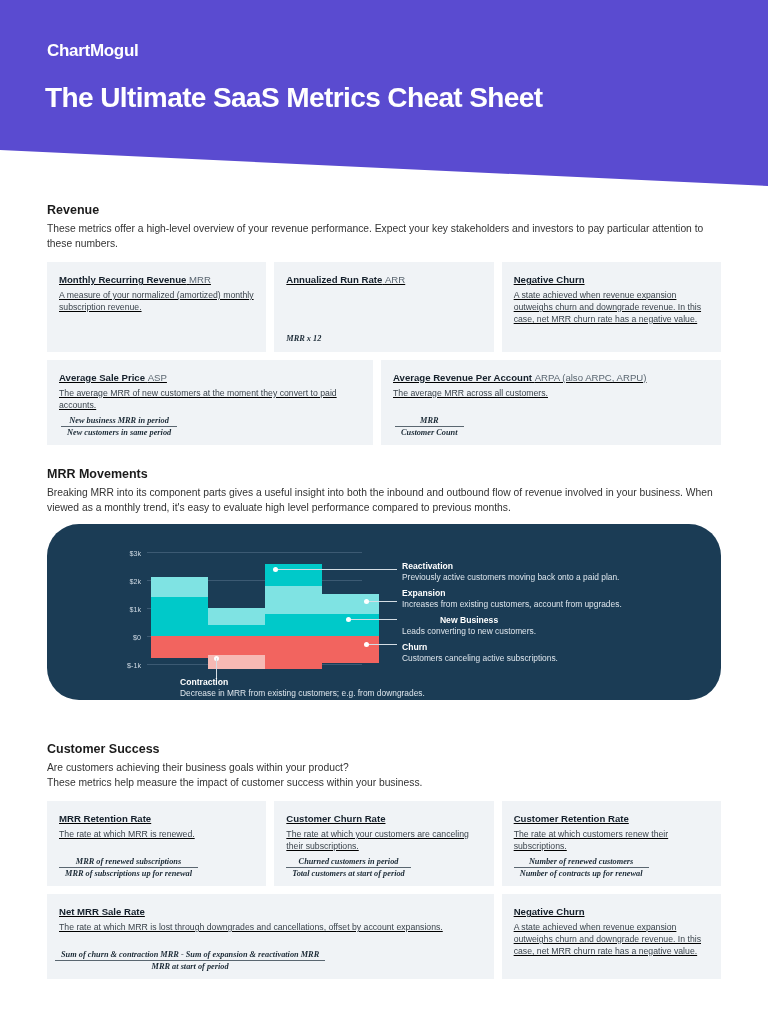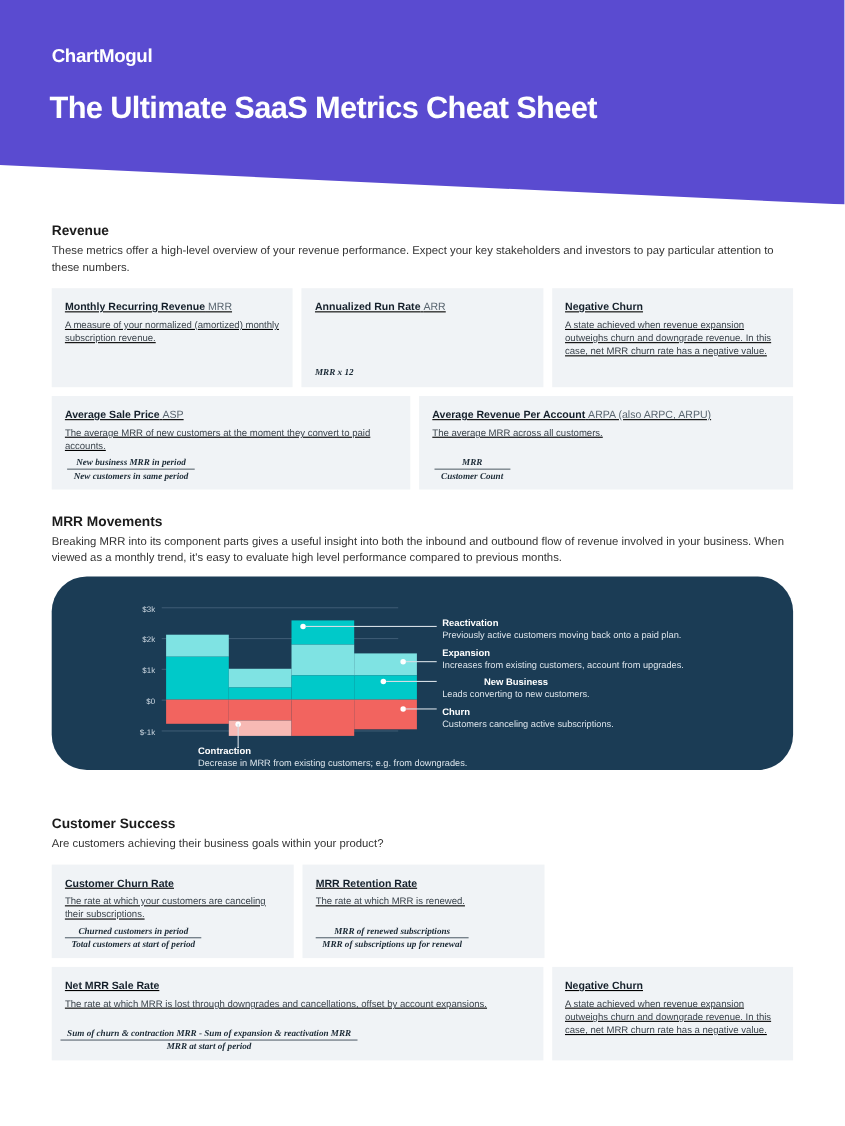--- a/index.html
+++ b/index.html
@@ -312,44 +312,55 @@
           <div class="legend-desc">Decrease in MRR from existing customers; e.g. from downgrades.</div>
         </div>
 
       </div>
     </div>
   </div>
 
   <div class="section" style="top:742px;">
     <div class="sec-title">Customer Success</div>
     <div class="sec-desc">Are customers achieving their business goals within your product?</div>
+    <div class="sec-desc">These metrics help measure the impact of customer success within your business.</div>
 
     <div class="row" style="margin-top:11px;">
+      <div class="card" style="width:220px;height:85px;">
+        <div class="card-title">MRR Retention Rate</div>
+        <div class="card-desc">The rate at which MRR is renewed.</div>
+        <div class="formula" style="position:absolute;left:12px;bottom:8px;">
+          <span class="frac">
+            <span class="num">MRR of renewed subscriptions</span>
+            <span class="den">MRR of subscriptions up for renewal</span>
+          </span>
+        </div>
+      </div>
+
       <div class="card" style="width:220px;height:85px;">
         <div class="card-title">Customer Churn Rate</div>
         <div class="card-desc">The rate at which your customers are canceling their subscriptions.</div>
         <div class="formula" style="position:absolute;left:12px;bottom:8px;">
           <span class="frac">
             <span class="num">Churned customers in period</span>
             <span class="den">Total customers at start of period</span>
           </span>
         </div>
       </div>
 
       <div class="card" style="width:220px;height:85px;">
-        <div class="card-title">MRR Retention Rate</div>
-        <div class="card-desc">The rate at which MRR is renewed.</div>
+        <div class="card-title">Customer Retention Rate</div>
+        <div class="card-desc">The rate at which customers renew their subscriptions.</div>
         <div class="formula" style="position:absolute;left:12px;bottom:8px;">
           <span class="frac">
-            <span class="num">MRR of renewed subscriptions</span>
-            <span class="den">MRR of subscriptions up for renewal</span>
-          </span>
-        </div>
-      </div>
-
+            <span class="num">Number of renewed customers</span>
+            <span class="den">Number of contracts up for renewal</span>
+          </span>
+        </div>
+      </div>
     </div>
 
     <div class="row" style="margin-top:8px;">
       <div class="card" style="width:448px;height:85px;">
         <div class="card-title">Net MRR Sale Rate</div>
         <div class="card-desc">The rate at which MRR is lost through downgrades and cancellations, offset by account expansions.</div>
         <div class="formula" style="position:absolute;left:8px;bottom:8px;">
           <span class="frac">
             <span class="num">Sum of churn &amp; contraction MRR - Sum of expansion &amp; reactivation MRR</span>
             <span class="den">MRR at start of period</span>

